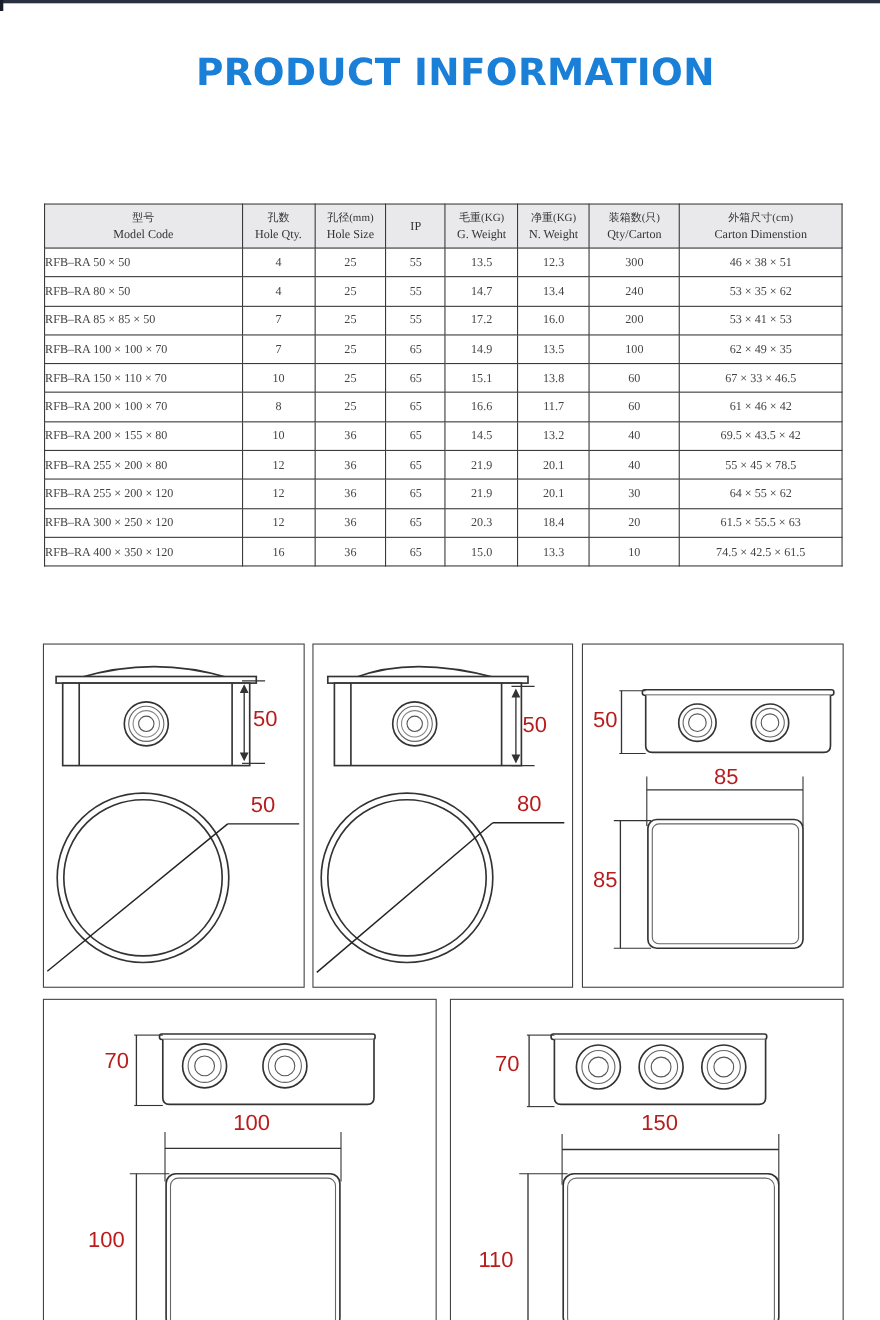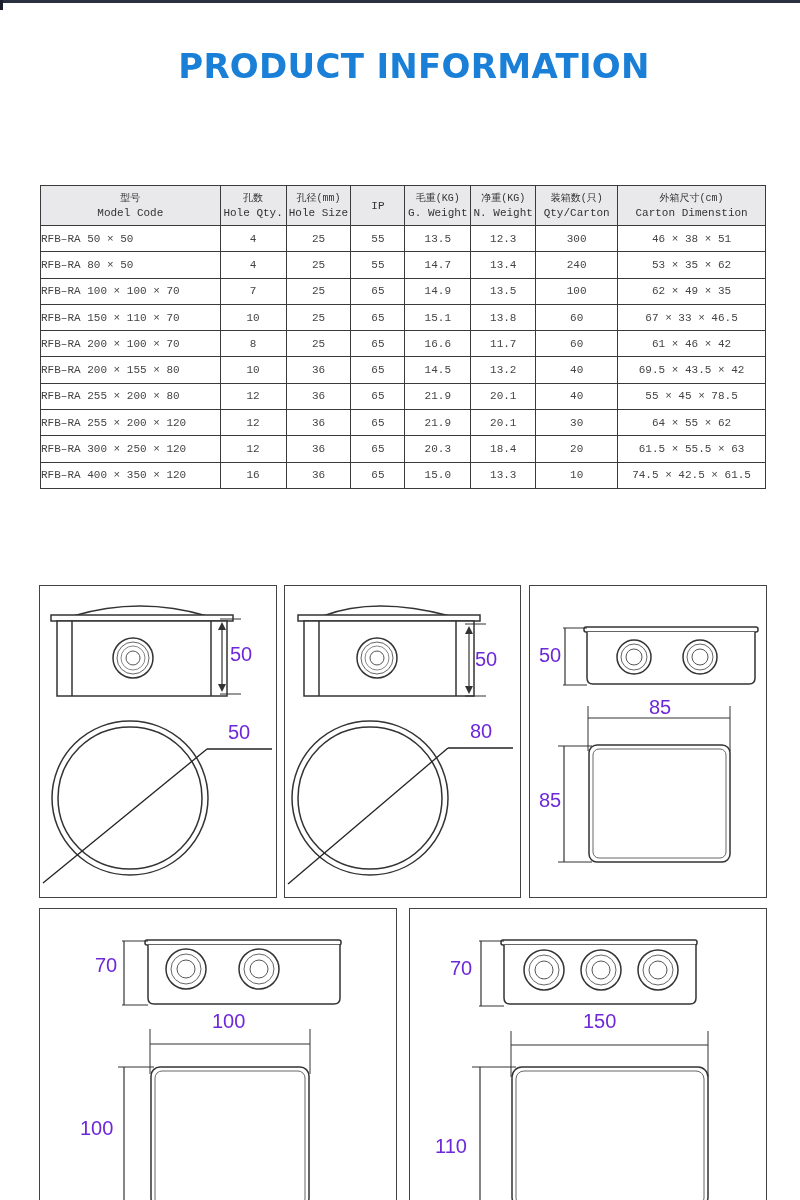--- a/index.html
+++ b/index.html
@@ -4,28 +4,28 @@
   <style>
     * { box-sizing: border-box; margin: 0; padding: 0; }
     html, body { width: 800px; height: 1200px; background: #ffffff; overflow: hidden; }
     body { position: relative; font-family: "Liberation Sans", "DejaVu Sans", sans-serif; color: #333; }
     .topbar { position: absolute; left: 0; top: 0; width: 800px; height: 3px; background: #2b3040; }
     .topbar-notch { position: absolute; left: 0; top: 0; width: 3px; height: 10px; background: #1a1e2a; }
     .title { position: absolute; left: 0; top: 46px; width: 800px; text-align: center;
       font-family: "DejaVu Sans", sans-serif; font-weight: bold; font-size: 34px; letter-spacing: 0.3px;
       color: #1a7fd6; padding-left: 28px; }
     table.spec { position: absolute; left: 40px; top: 185px; width: 726px; border-collapse: collapse;
-      font-family: Liberation Mono, monospace; font-size: 11px; color: #444; }
+      font-family: Liberation Serif, serif; font-size: 11px; color: #444; }
     table.spec th, table.spec td { border: 1.5px solid #3a3a3a; text-align: center; height: 26.3px; }
     table.spec th { background: #e9e9eb; font-weight: normal; height: 40px; line-height: 14px; color: #333; }
     table.spec td.model { text-align: left; }
     .cn { display: block; font-size: 10px; }
     .en { display: block; font-size: 11px; }
     .panel { position: absolute; border: 1.5px solid #444; background: #fff; }
-    .dim { position: absolute; font-family: "Liberation Sans", sans-serif; font-size: 20px; color: #6d28d9; }
+    .dim { position: absolute; font-family: "Liberation Sans", sans-serif; font-size: 20px; color: #b91c1c; }
     svg { position: absolute; left: 0; top: 0; }
   </style>
 </head>
 <body>
 
 <div class="topbar"></div>
 <div class="topbar-notch"></div>
 
 <div class="title">PRODUCT INFORMATION</div>
 
@@ -88,20 +88,30 @@
       </tr>
       <tr>
         <td class="model">RFB–RA 80 × 50</td>
         <td>4</td>
         <td>25</td>
         <td>55</td>
         <td>14.7</td>
         <td>13.4</td>
         <td>240</td>
         <td>53 × 35 × 62</td>
+      </tr>
+      <tr>
+        <td class="model">RFB–RA 85 × 85 × 50</td>
+        <td>7</td>
+        <td>25</td>
+        <td>55</td>
+        <td>17.2</td>
+        <td>16.0</td>
+        <td>200</td>
+        <td>53 × 41 × 53</td>
       </tr>
       <tr>
         <td class="model">RFB–RA 100 × 100 × 70</td>
         <td>7</td>
         <td>25</td>
         <td>65</td>
         <td>14.9</td>
         <td>13.5</td>
         <td>100</td>
         <td>62 × 49 × 35</td>

